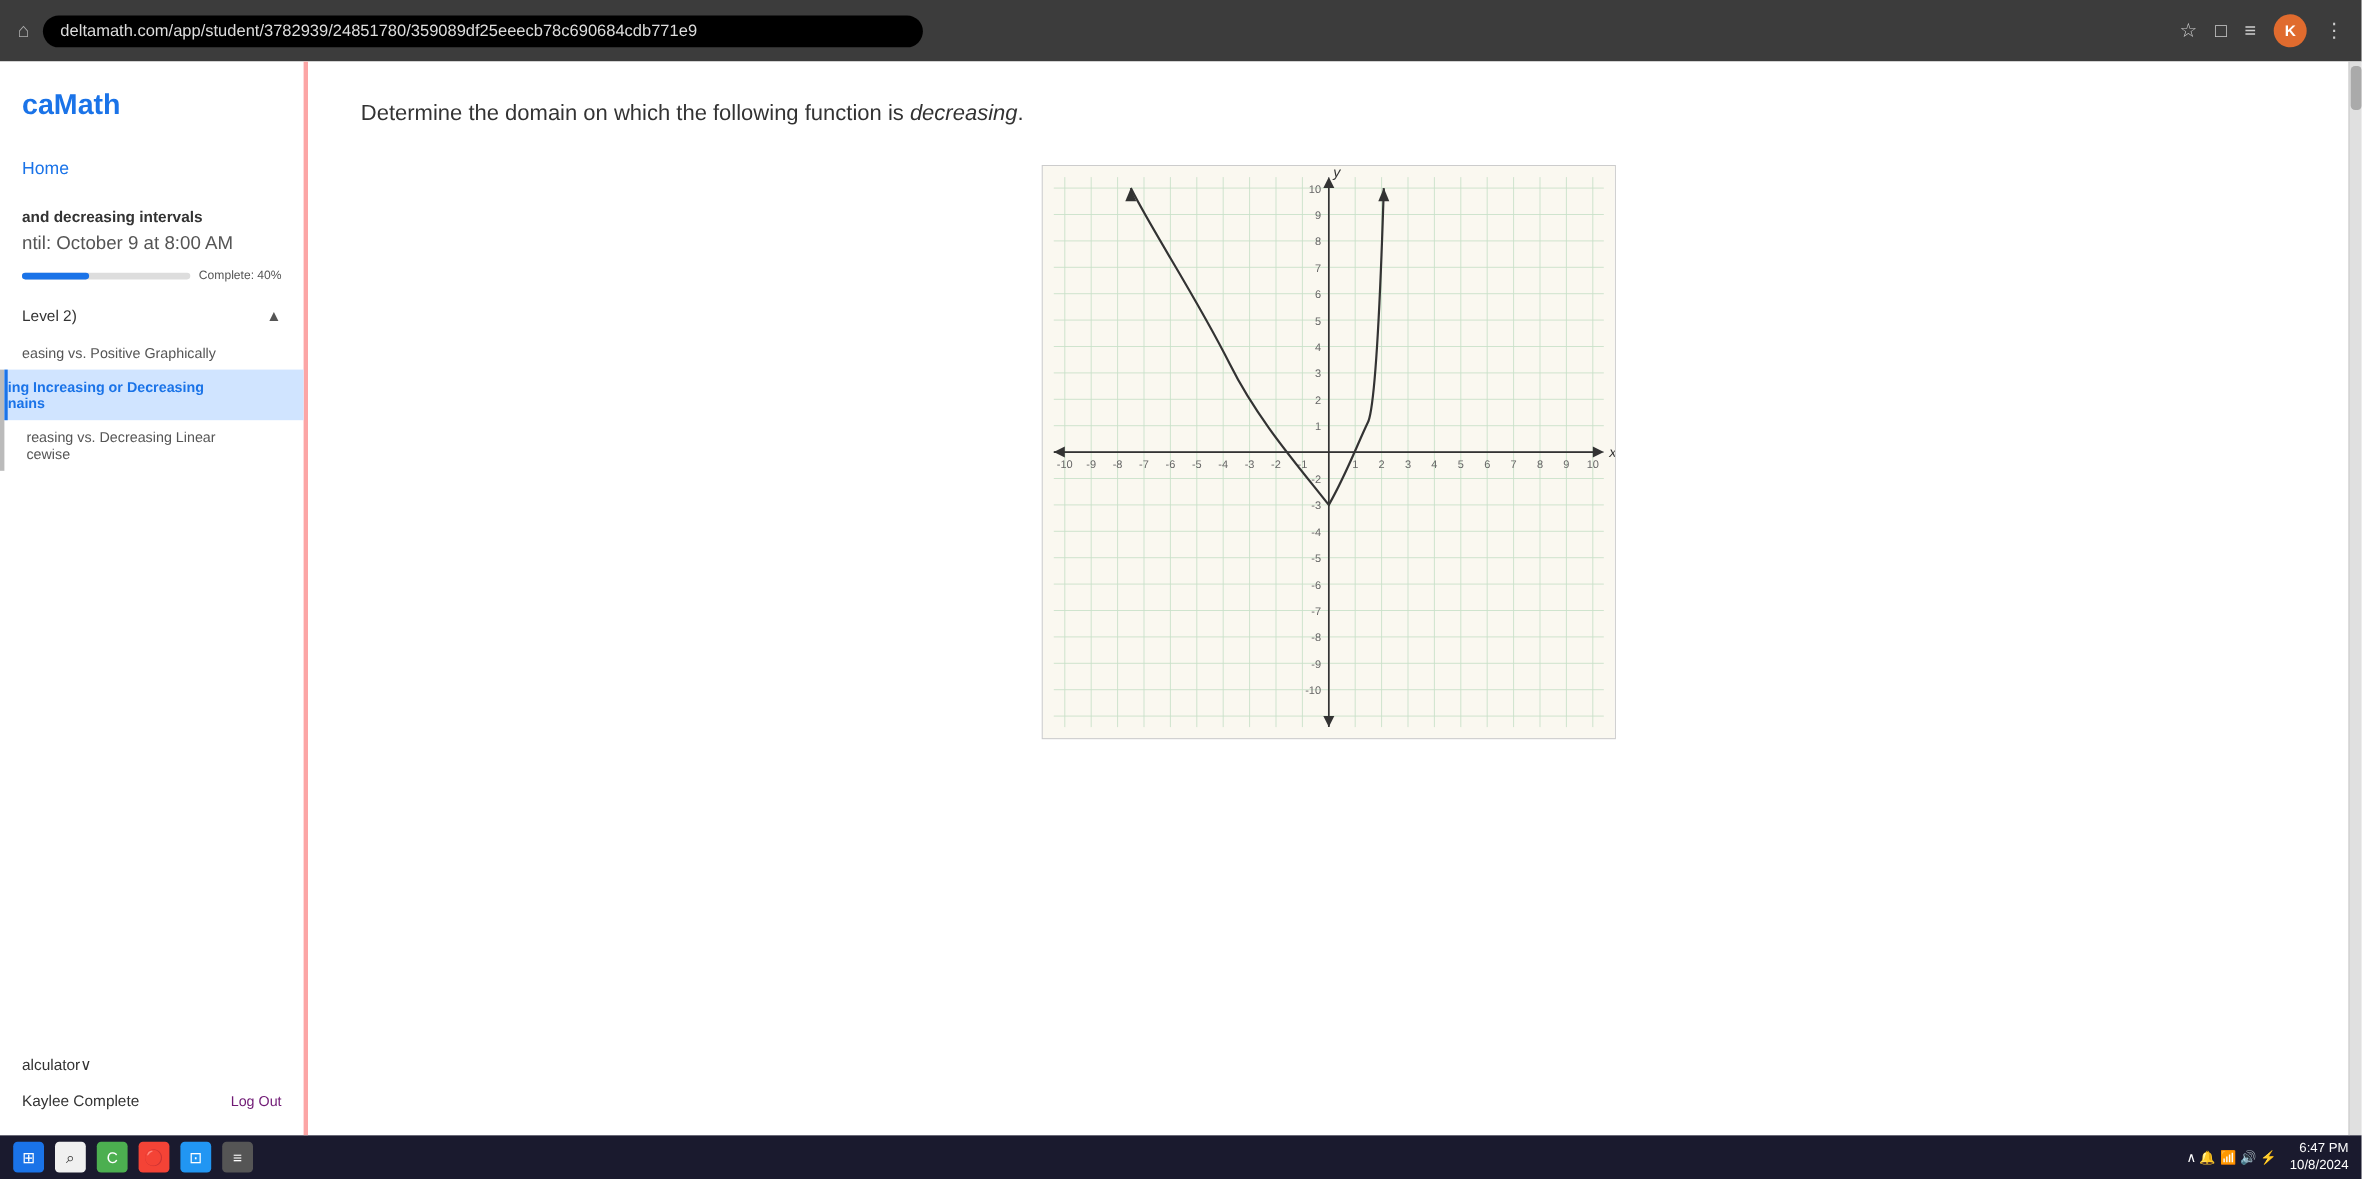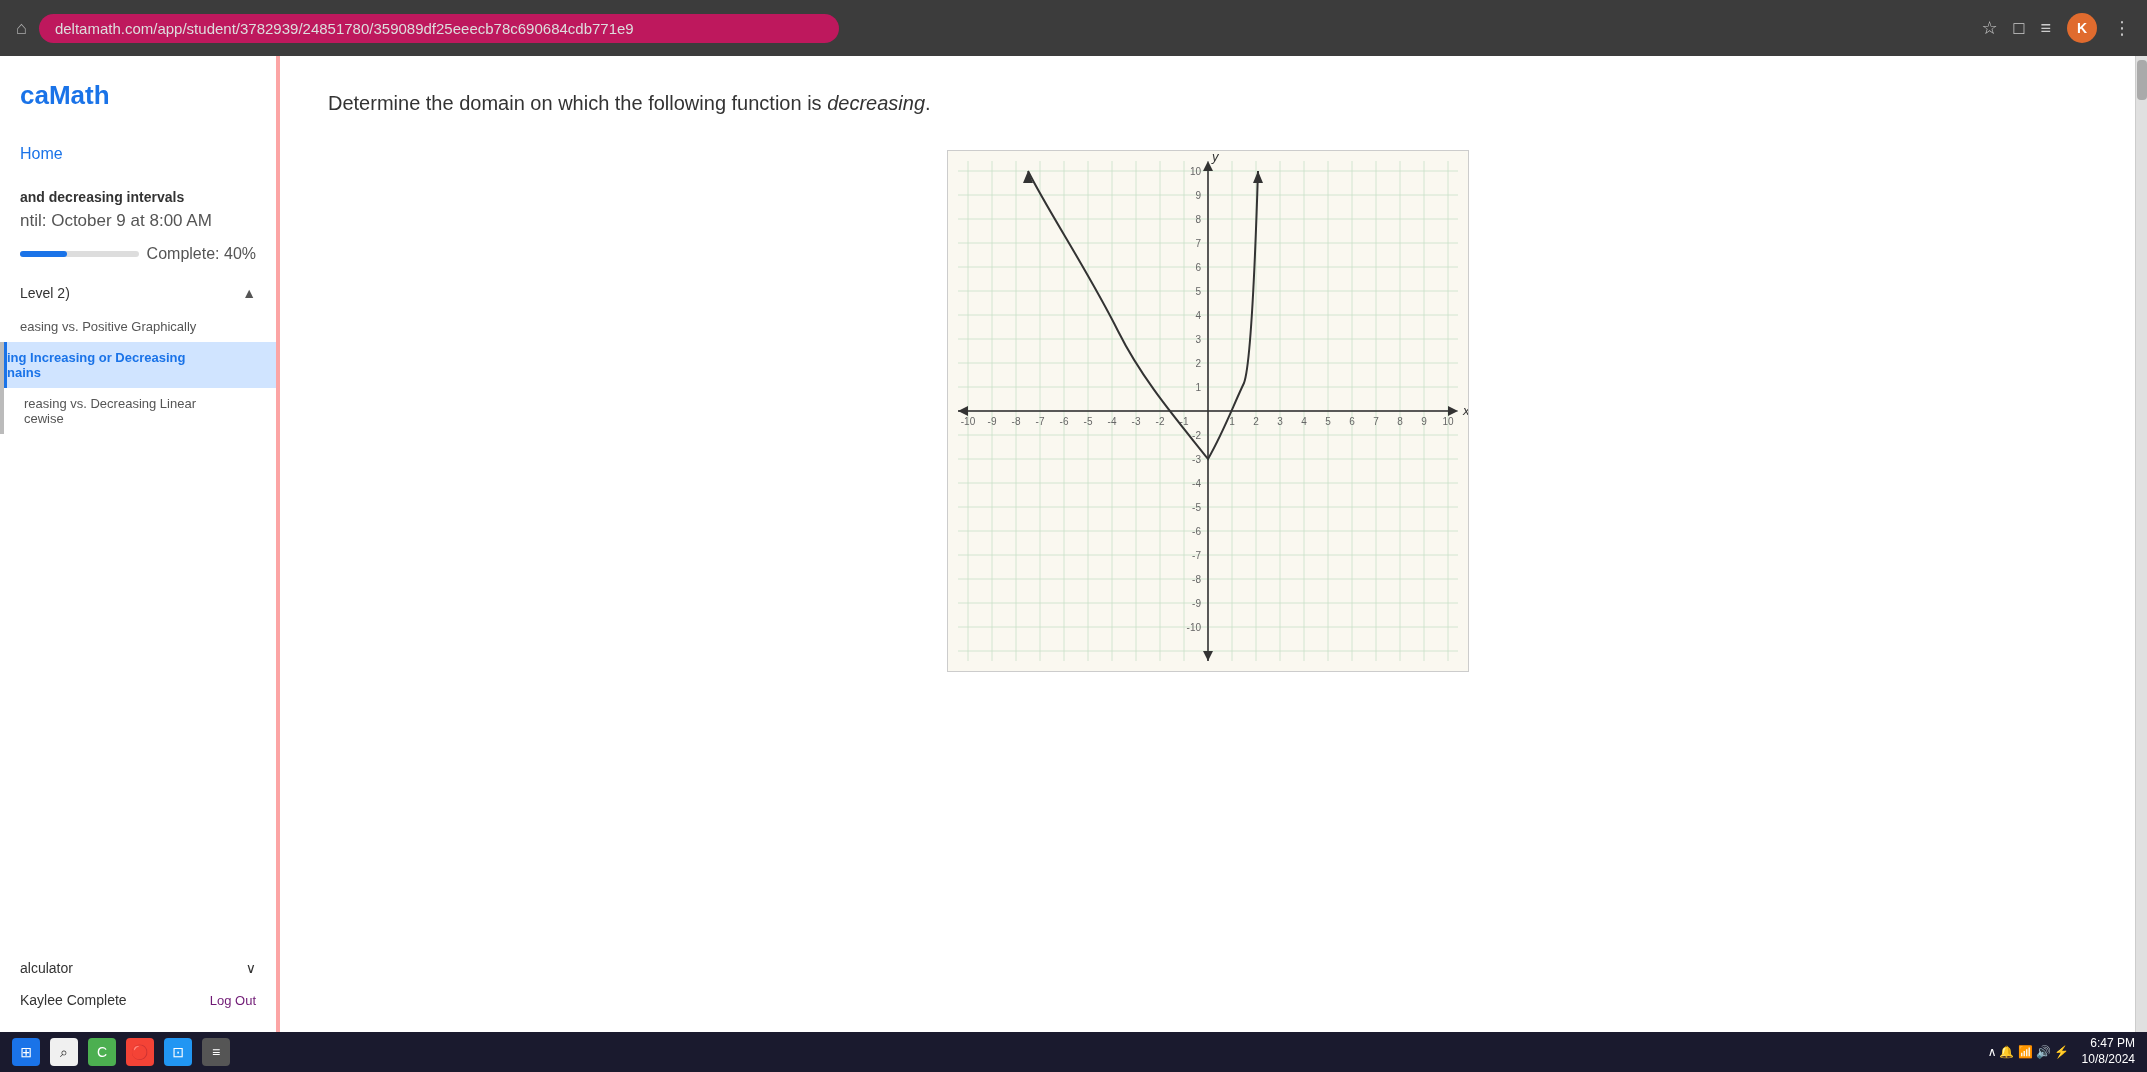--- a/index.html
+++ b/index.html
@@ -12,21 +12,21 @@
       display: flex;
       align-items: center;
       padding: 0 16px;
       gap: 12px;
     }
     .browser-icon {
       color: #aaa;
       font-size: 18px;
     }
     .address-bar {
-      background: #be185d;
+      background: #000000;
       color: #ddd;
       border-radius: 20px;
       padding: 6px 16px;
       font-size: 15px;
       flex: 1;
       max-width: 800px;
     }
     .browser-actions {
       margin-left: auto;
       display: flex;
@@ -105,21 +105,21 @@
       background: #ddd;
       border-radius: 3px;
     }
     .progress-bar-fill {
       height: 100%;
       background: #1a73e8;
       border-radius: 3px;
       width: 40%;
     }
     .progress-label {
-      font-size: 16px;
+      font-size: 11px;
       color: #555;
       white-space: nowrap;
     }
     .sidebar-level {
       display: flex;
       align-items: center;
       justify-content: space-between;
       padding: 10px 20px;
       font-size: 14px;
       color: #333;
@@ -140,21 +140,21 @@
       border-left: 3px solid #1a73e8;
       padding-left: 0;
     }
     .sidebar-bottom {
       margin-top: auto;
       padding: 16px 20px;
     }
     .sidebar-calculator {
       display: flex;
       align-items: center;
-      justify-content: space-between;
+      justify-content: flex-start;
       font-size: 14px;
       color: #333;
       padding: 8px 0;
       cursor: pointer;
     }
     .sidebar-user {
       display: flex;
       align-items: center;
       justify-content: space-between;
       font-size: 14px;

